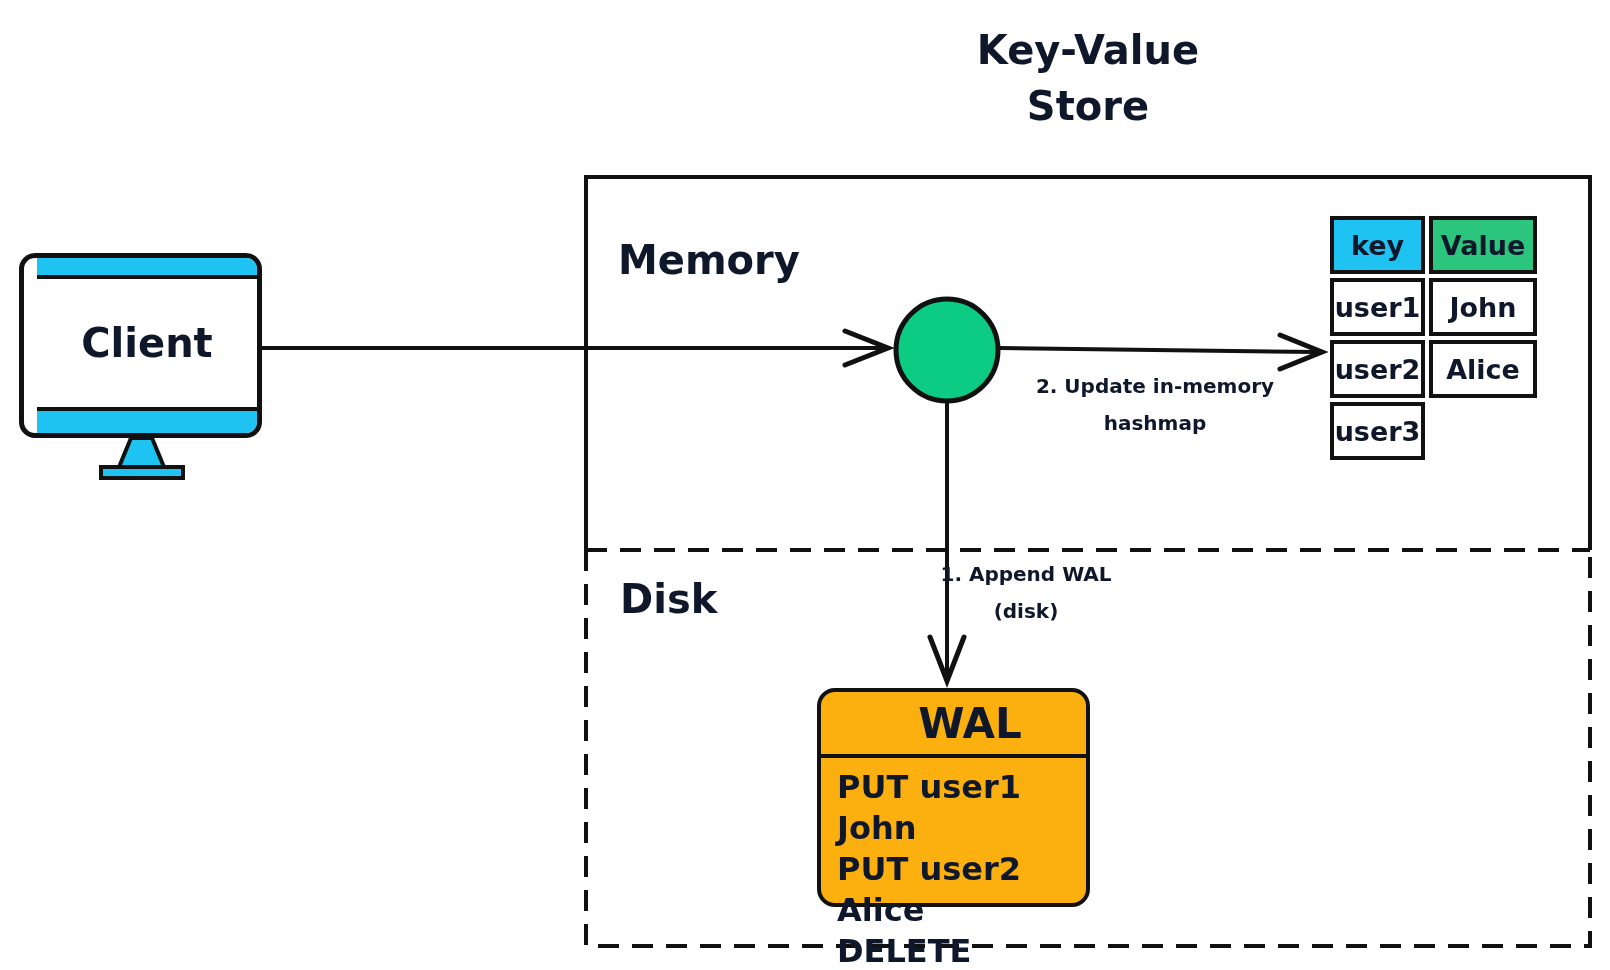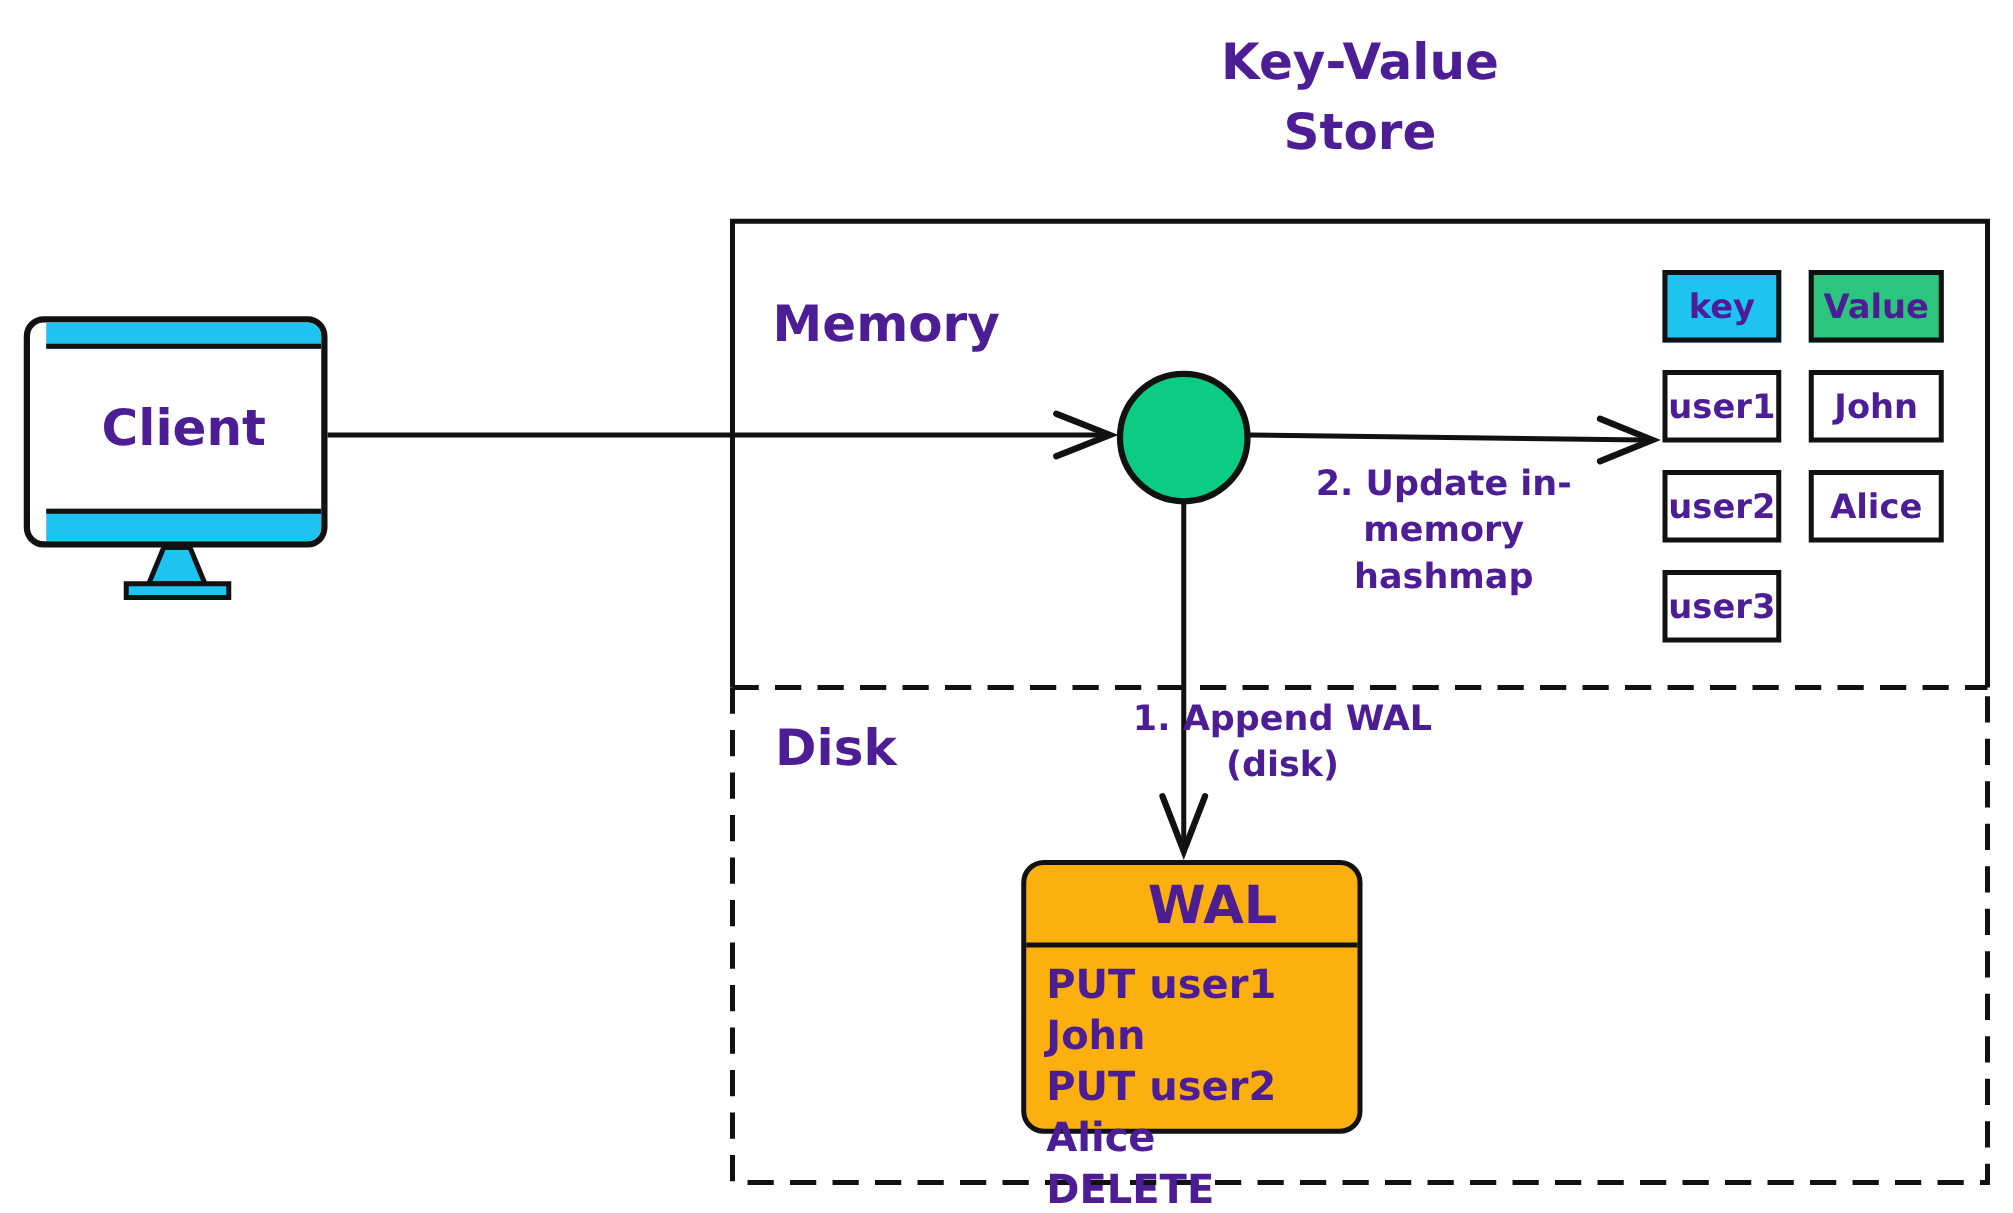--- a/index.html
+++ b/index.html
@@ -2,21 +2,21 @@
 <html style="--cyan: #1fc3f2; --green: #0ccb82; --header_green: #2cc57e; --amber: #fbb00f; --stroke: #111111;"><head>
 <meta charset="utf-8">
 <style>
   :root{
     --cyan:#1fc3f2; --green:#0ccb82; --header_green:#2cc57e;
     --amber:#fbb00f; --stroke:#111111;
   }
   html,body{margin:0;padding:0;background:#ffffff;}
   #canvas{
     position:relative;width:1610px;height:970px;background:#ffffff;
-    font-family:"DejaVu Sans","Liberation Sans",sans-serif;color:#4c1d95;
+    font-family:"DejaVu Sans","Liberation Sans",sans-serif;color:#0f172a;
     overflow:hidden;
   }
   .abs{position:absolute;}
   svg{position:absolute;left:0;top:0;}
   .stroke{stroke:var(--stroke);fill:none;}
   .fill-cyan{fill:var(--cyan);stroke:var(--stroke);}
   .fill-green{fill:var(--green);stroke:var(--stroke);}
 
   
   #title{left:938px;top:22px;width:300px;text-align:center;
@@ -33,28 +33,28 @@
     border:5px solid var(--stroke);border-radius:16px;background:#fff;
     box-sizing:border-box;display:flex;flex-direction:column;overflow:hidden;padding-left:13px;}
   #monitor-top-bar{height:17px;background:var(--cyan);
     border-bottom:4px solid var(--stroke);}
   #monitor-screen{flex:1;display:flex;align-items:center;justify-content:center;
     font-size:40px;font-weight:700;}
   #monitor-bottom-bar{height:22px;background:var(--cyan);
     border-top:4px solid var(--stroke);}
 
   
-  .arrow-label{font-size:28px;font-weight:600;text-align:center;line-height:37px;}
+  .arrow-label{font-size:20px;font-weight:600;text-align:center;line-height:37px;}
   #label-update{left:1005px;top:368px;width:300px;}
   #label-append{left:906px;top:556px;width:240px;}
   .arrow-label span{display:block;}
 
   
   #hashmap-table{left:1330px;top:216px;display:grid;
-    grid-template-columns:95px 108px;gap:22px;}
+    grid-template-columns:95px 108px;gap:4px;}
   .cell{box-sizing:border-box;height:58px;border:4px solid var(--stroke);
     background:#fff;display:flex;align-items:center;justify-content:center;
     font-size:27px;font-weight:600;}
   .cell.key-header{background:var(--cyan);}
   .cell.value-header{background:var(--header_green);}
 
   
   #wal-box{left:817px;top:688px;width:273px;height:219px;
     background:var(--amber);border:4px solid var(--stroke);border-radius:18px;
     box-sizing:border-box;}

